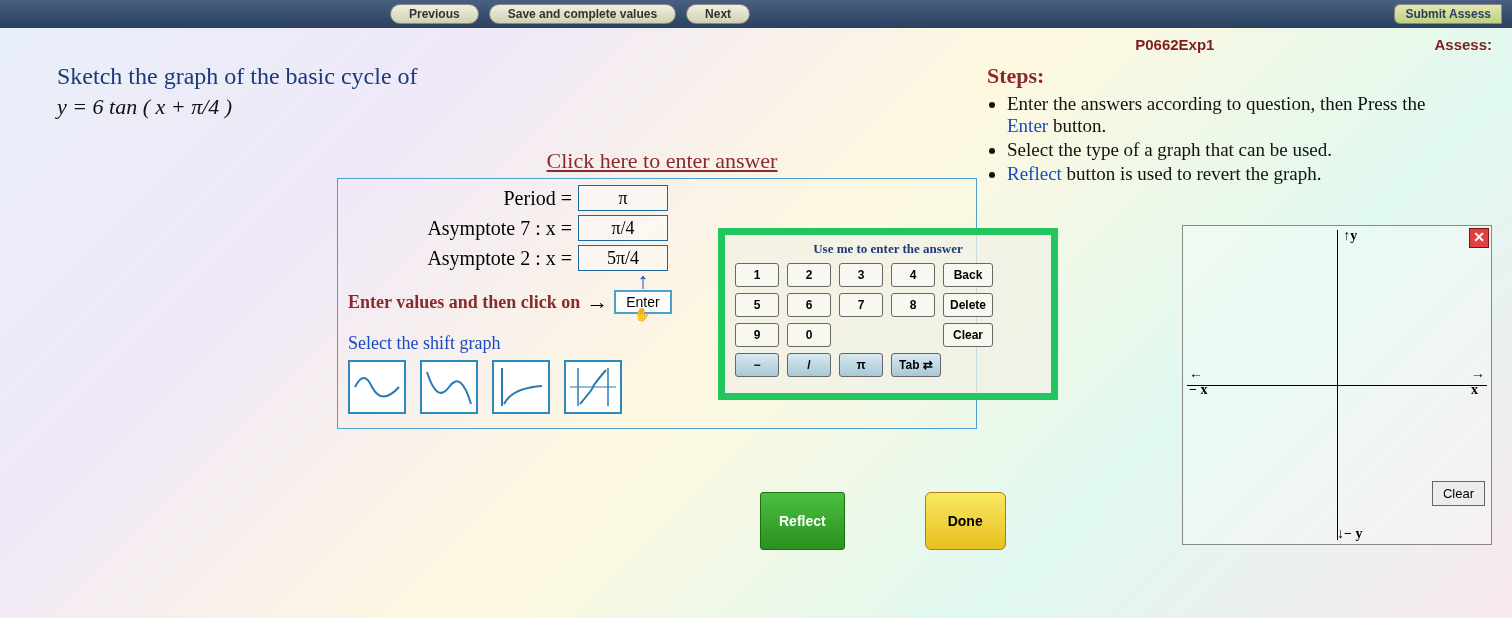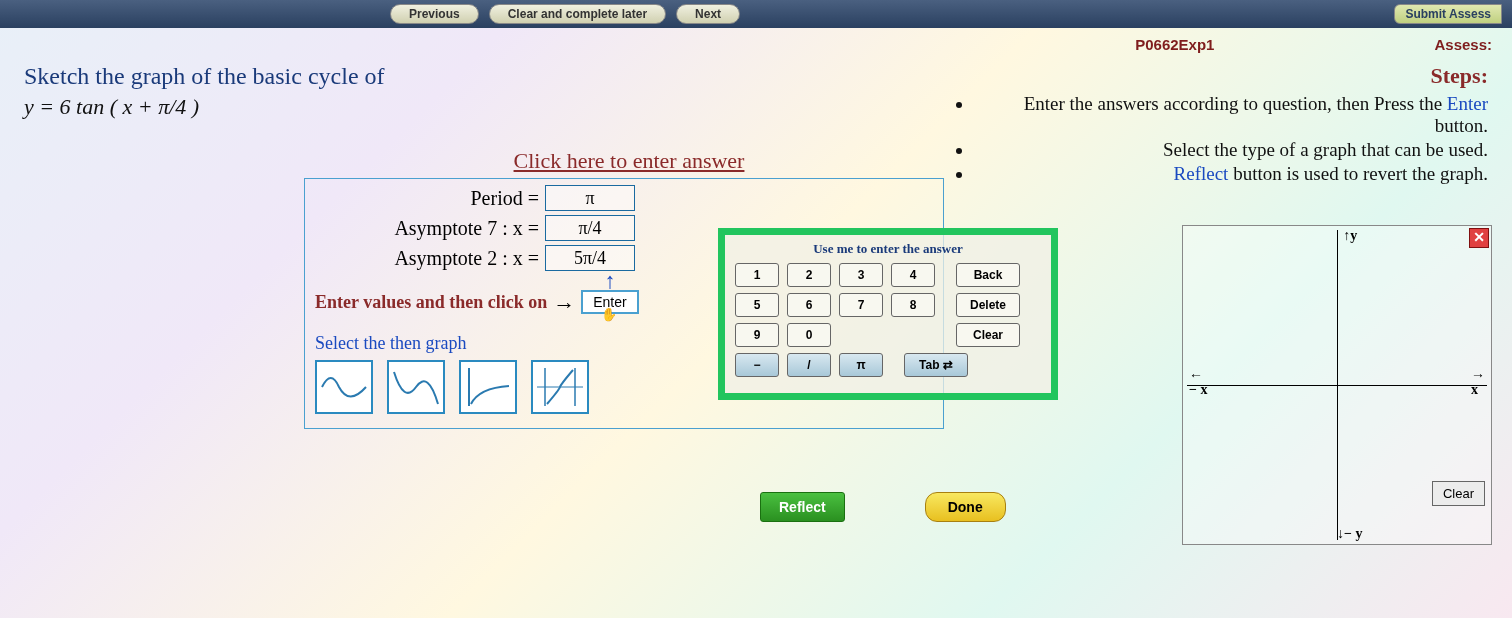--- a/index.html
+++ b/index.html
@@ -46,25 +46,25 @@
       display: flex;
       justify-content: flex-end;
       padding: 8px 20px 0;
       font-family: Arial, sans-serif;
       font-weight: bold;
       font-size: 15px;
       color: #7f1d1d;
       gap: 220px;
     }
     .question-area {
-      padding: 10px 24px;
+      padding: 10px 57px;
       display: flex;
     }
     .left-col { flex: 0 0 930px; }
-    .right-col { flex: 1; text-align: right; }
+    .right-col { flex: 1; }
     .question-title {
       font-size: 24px;
       color: #1a3a7a;
       font-family: "Times New Roman", serif;
     }
     .equation {
       font-size: 22px;
       font-style: italic;
       color: #111;
       margin-top: 4px;
@@ -199,21 +199,21 @@
       width: 44px;
       height: 24px;
       font-size: 12px;
       font-family: Arial, sans-serif;
       font-weight: bold;
       text-align: center;
       line-height: 22px;
       border-radius: 3px;
       cursor: pointer;
     }
-    .key.wide { width: 64px; margin-left: 13px; }
+    .key.wide { width: 50px; }
     .key.special { background: linear-gradient(to bottom, #d8e8f0, #a8c8d8); }
     .action-row {
       position: absolute;
       left: 760px;
       top: 492px;
       display: flex;
       gap: 80px;
     }
     .reflect-btn {
       background: linear-gradient(to bottom, #4ac040, #2a9020);
@@ -223,23 +223,23 @@
       padding: 6px 18px;
       font-size: 14px;
       border-radius: 3px;
       cursor: pointer;
       font-family: Arial, sans-serif;
     }
     .done-btn {
       background: linear-gradient(to bottom, #f8e860, #e8c020);
       border: 1px solid #a88010;
       font-weight: bold;
-      padding: 6px 22px;
+      padding: 20px 22px;
       font-size: 14px;
-      border-radius: 12px;
+      border-radius: 6px;
       cursor: pointer;
       font-family: Arial, sans-serif;
     }
     .graph-panel {
       position: absolute;
       right: 20px;
       top: 225px;
       width: 310px;
       height: 320px;
       border: 1px solid #888;
@@ -291,21 +291,21 @@
       font-size: 13px;
       cursor: pointer;
       font-family: Arial, sans-serif;
     }
   </style>
 </head>
 <body>
 
 <div class="top-bar">
   <button class="nav-btn prev">Previous</button>
-  <button class="nav-btn">Clear and complete later</button>
+  <button class="nav-btn">Save and complete values</button>
   <button class="nav-btn">Next</button>
   <button class="submit-btn">Submit Assess</button>
 </div>
 
 <div class="meta-row">
   <span>P0662Exp1</span>
   <span>Assess:</span>
 </div>
 
 <div class="question-area">
@@ -332,21 +332,21 @@
       <div class="enter-row">
         <span class="enter-text">Enter values and then click on</span>
         <span class="arrow">→</span>
         <button class="enter-btn">
           <span class="up-arrow">↑</span>
           <span>Enter</span>
           <span class="cursor-icon">✋</span>
         </button>
       </div>
 
-      <div class="select-graph">Select the then graph</div>
+      <div class="select-graph">Select the shift graph</div>
       <div class="graph-options">
         <div class="graph-opt">
           <svg width="50" height="46" viewBox="0 0 50 46">
               <path d="M3 23 Q12 5 20 23 Q30 42 47 23" stroke="#2a7ab0" stroke-width="2" fill="none"></path>
             </svg>
         </div>
         <div class="graph-opt">
           <svg width="50" height="46" viewBox="0 0 50 46">
               <path d="M3 8 Q13 40 25 23 Q37 6 47 40" stroke="#2a7ab0" stroke-width="2" fill="none"></path>
             </svg>

